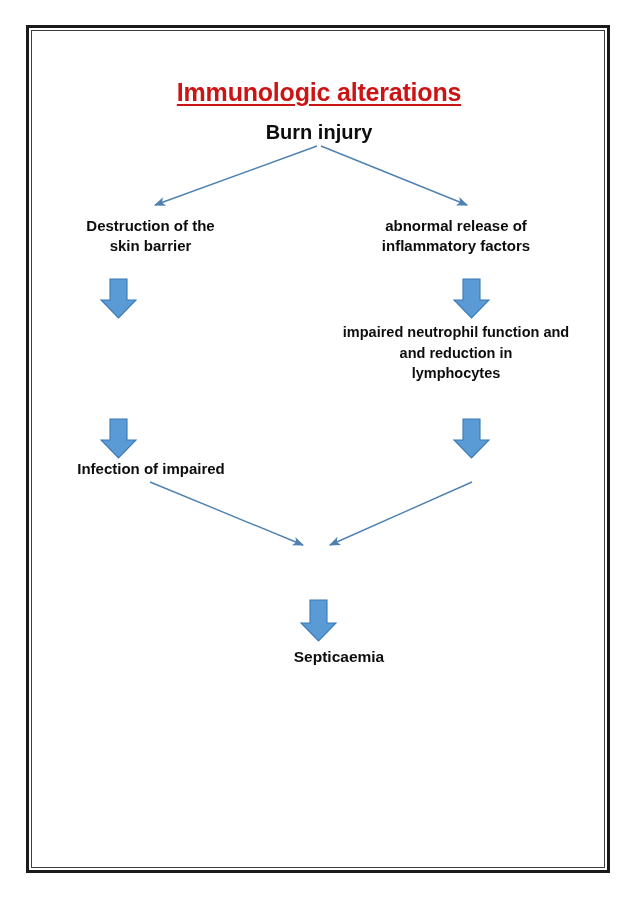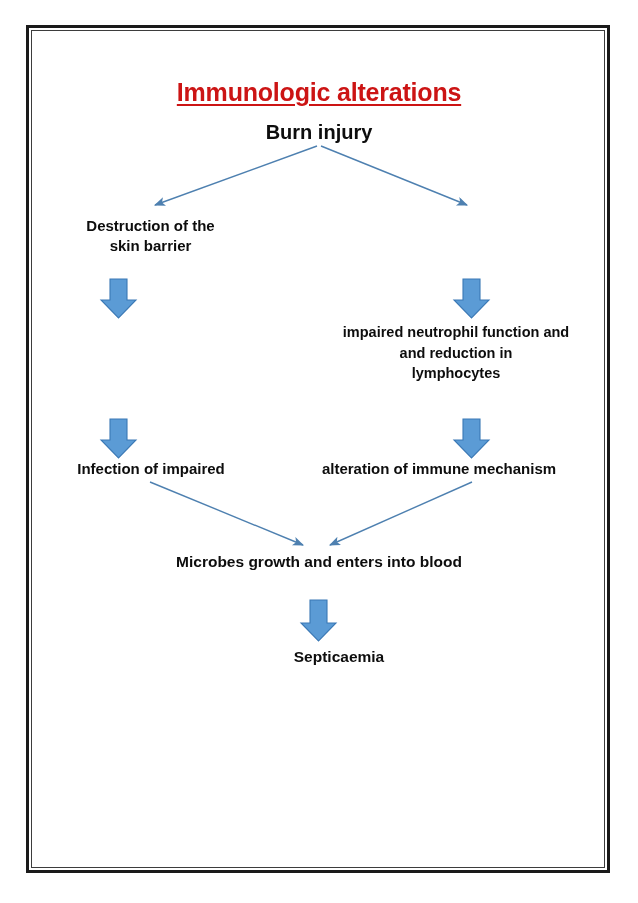--- a/index.html
+++ b/index.html
@@ -191,27 +191,27 @@
     </g>
   </svg>
 
   <div class="node-title">Immunologic alterations</div>
 
   <div class="node n-burn">Burn injury</div>
 
   <div class="node n-destruction">Destruction of the
 skin barrier</div>
 
+  <div class="node n-abnormal">abnormal release of
+inflammatory factors</div>
 
 
   <div class="node n-impaired">impaired neutrophil function and
 and reduction in
 lymphocytes</div>
 
   <div class="node n-infection">Infection of impaired</div>
 
-  <div class="node n-alteration">alteration of immune mechanism</div>
-
-  <div class="node n-microbes">Microbes growth and enters into blood</div>
+
 
   <div class="node n-septicaemia">Septicaemia</div>
 
 </div>
 
 </body></html>

